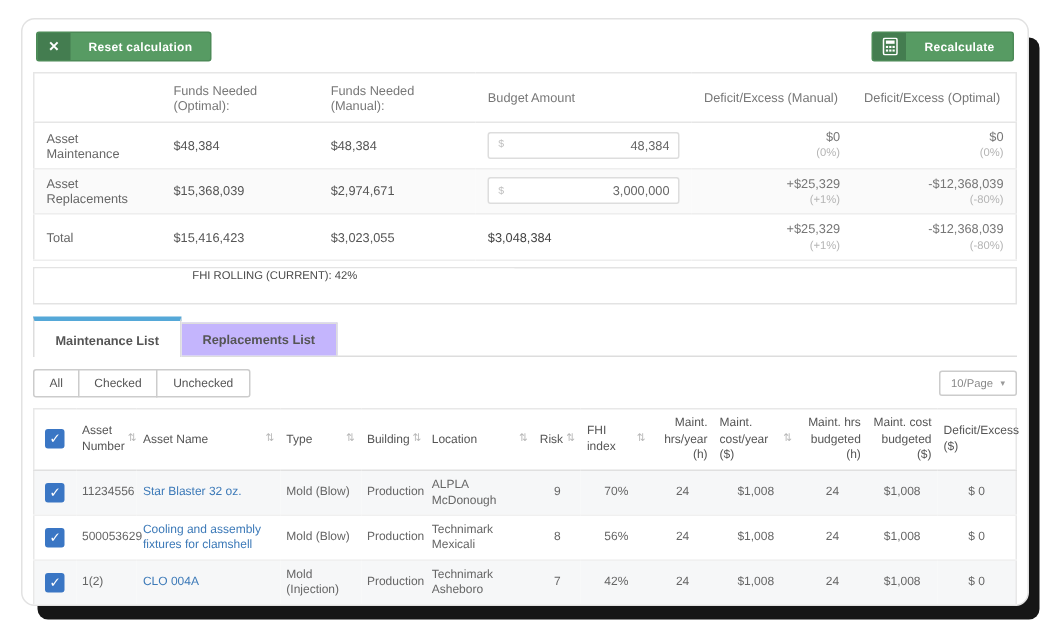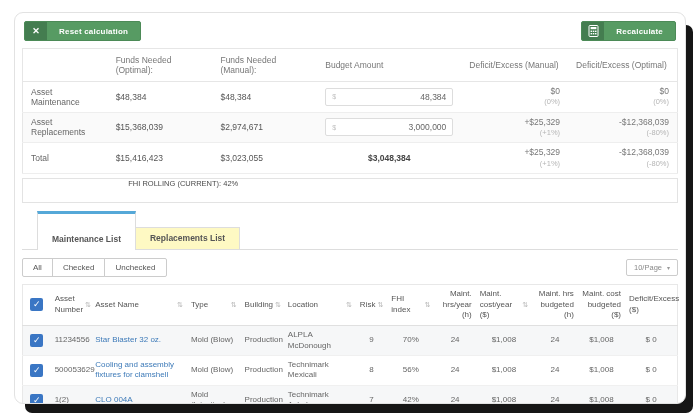--- a/index.html
+++ b/index.html
@@ -27,33 +27,33 @@
   table.summary tr.alt { background:#fafafa; }
   .num { text-align:left; color:#555; }
   .rowlabel { color:#666; }
   .def { text-align:right; color:#777; line-height:1.35; }
   .def .pct { color:#b5b5b5; font-size:7.5px; }
   .input-box { display:flex; align-items:center; border:1px solid #ddd; border-radius:2px;
                background:#fff; height:18px; padding:0 6px; }
   .input-box .cur { color:#c0c0c0; font-size:7px; margin-right:4px; }
   .input-box input { border:none; outline:none; flex:1; text-align:right; font-size:8.5px;
                      color:#666; font-family:"Liberation Sans", sans-serif; background:transparent; width:100%; }
-  td.budget-total { text-align:center; color:#444; font-weight:bold; }
+  td.budget-total { text-align:left; color:#444; font-weight:normal; }
 
   
   .fhi { display:flex; height:25px; border:1px solid #e3e3e3; margin-top:4px; font-size:7.5px; color:#4a4a4a; }
   .fhi-current { width:49%; background:#fff; display:flex; justify-content:center; }
   .fhi-projected { flex:1; background:#c8d5c6; display:flex; align-items:center; justify-content:center; gap:6px; }
   .fhi-projected .arr { font-size:7px; color:#3c3c3c; }
 
   
   .tabs { display:flex; margin-top:7px; border-bottom:1px solid #ddd; align-items:flex-end; }
   .tab { font-size:8.5px; font-weight:bold; color:#555; padding:5px 14px 6px; border:1px solid #ddd;
-         border-bottom:none; background:#fef9c3; cursor:pointer; }
-  .tab.active { background:#fff; border-top:3px solid #55a8d8; padding-top:20px; position:relative; top:1px;margin-left:15px; }
+         border-bottom:none; background:#c4b5fd; cursor:pointer; }
+  .tab.active { background:#fff; border-top:3px solid #55a8d8; padding-top:8px; position:relative; top:1px; }
   .tab + .tab { margin-left:-1px; }
 
   
   .filter-row { display:flex; align-items:center; margin:8px 0 7px; }
   .btn-group { display:flex; }
   .fbtn { font-size:8px; color:#555; background:#fff; border:1px solid #ccc; padding:4px 10px;
           cursor:pointer; margin-left:-1px; }
   .fbtn:first-child { border-radius:2px 0 0 2px; margin-left:0; }
   .fbtn:last-child { border-radius:0 2px 2px 0; }
   .page-size { margin-left:auto; border:1px solid #ccc; border-radius:2px; font-size:7.5px;

